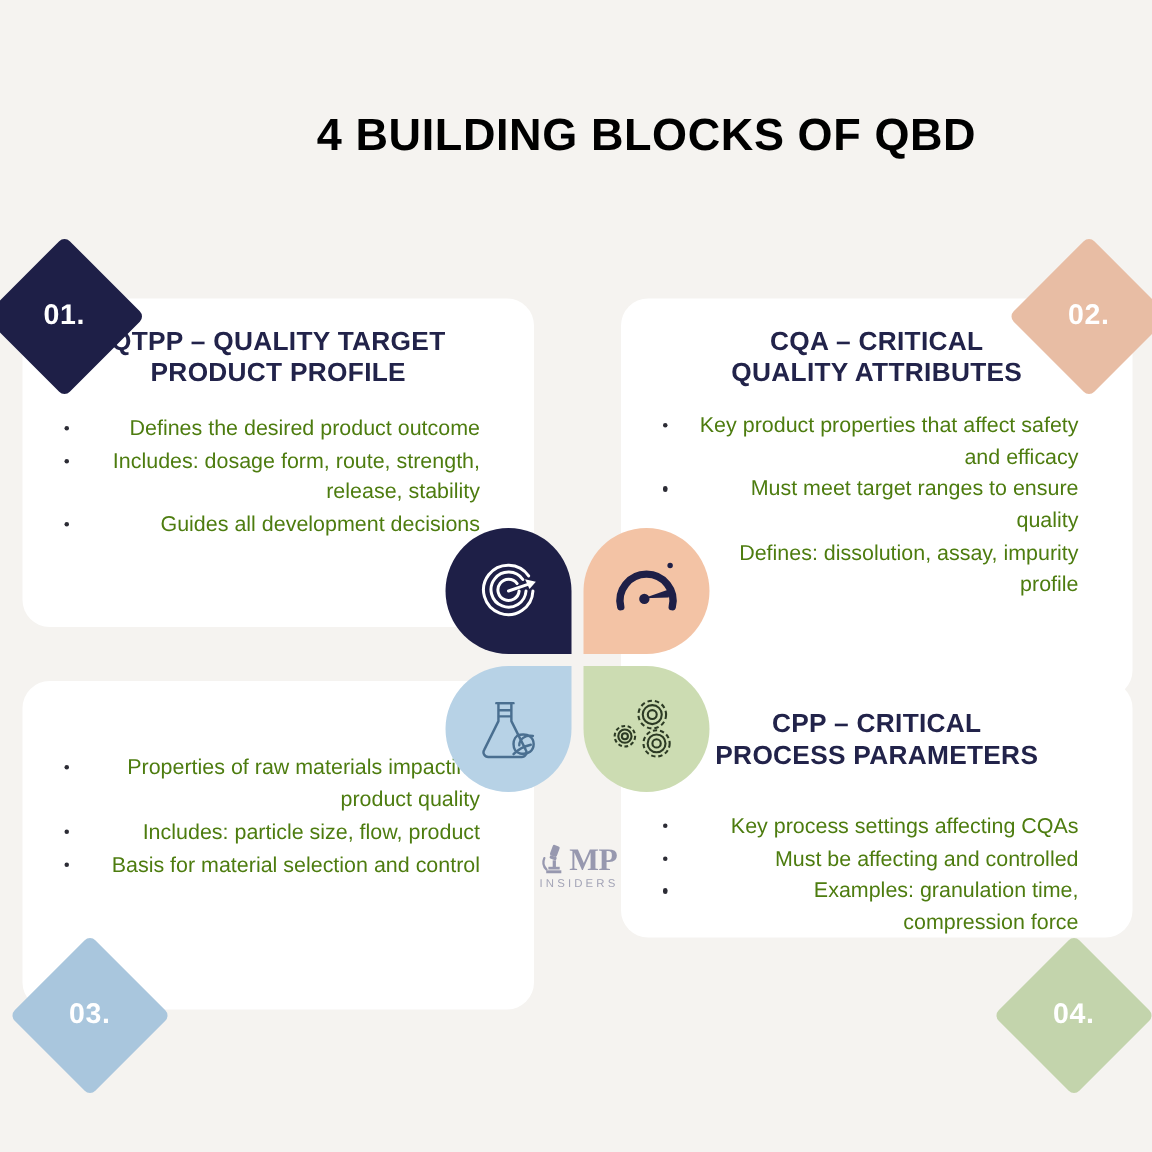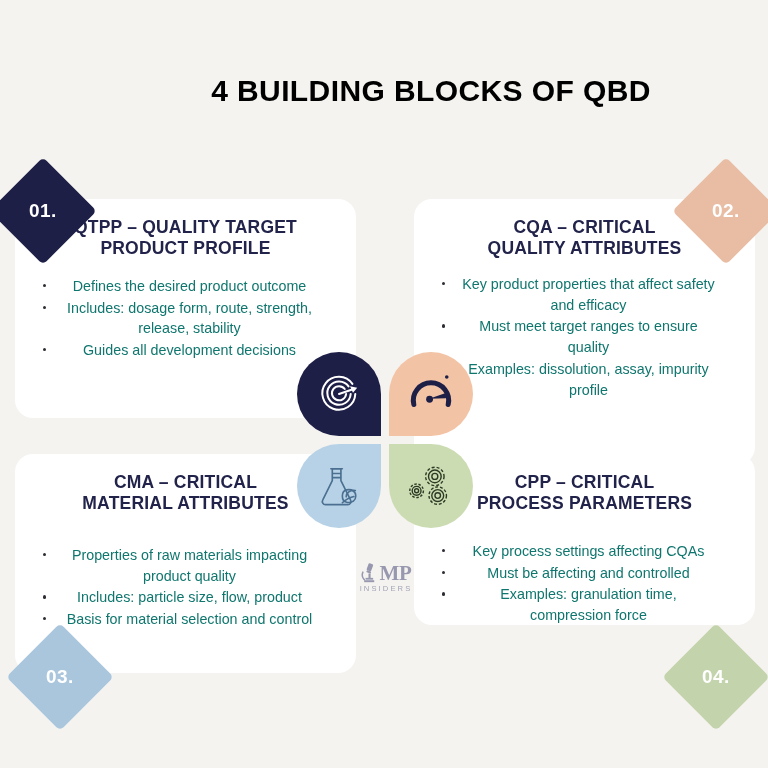--- a/index.html
+++ b/index.html
@@ -54,23 +54,23 @@
   }
 
   .bullets {
     margin-top:16px;
     width:100%;
     list-style:none;
   }
   .bullets li {
     position:relative;
     font-size:14.3px;
-    color:#0f766e;
+    color:#4d7c0f;
     line-height:1.46;
-    text-align:center;
+    text-align:right;
     padding:0 22px 1px 30px;
   }
   .bullets li::before {
     content:"";
     position:absolute;
     left:14px;
     top:8px;
     width:3.2px; height:3.2px;
     border-radius:50%;
     background:#2c2c35;
@@ -170,27 +170,25 @@
       <li>Guides all development decisions</li>
     </ul>
   </div>
 
   <div class="card card-tr">
     <div class="card-title">CQA – CRITICAL
 QUALITY ATTRIBUTES</div>
     <ul class="bullets">
       <li>Key product properties that affect safety and efficacy</li>
       <li>Must meet target ranges to ensure quality</li>
-      <li>Examples: dissolution, assay, impurity profile</li>
+      <li>Defines: dissolution, assay, impurity profile</li>
     </ul>
   </div>
 
   <div class="card card-bl">
-    <div class="card-title">CMA – CRITICAL
-MATERIAL ATTRIBUTES</div>
     <ul class="bullets">
       <li>Properties of raw materials impacting product quality</li>
       <li>Includes: particle size, flow, product</li>
       <li>Basis for material selection and control</li>
     </ul>
   </div>
 
   <div class="card card-br">
     <div class="card-title">CPP – CRITICAL
 PROCESS PARAMETERS</div>

